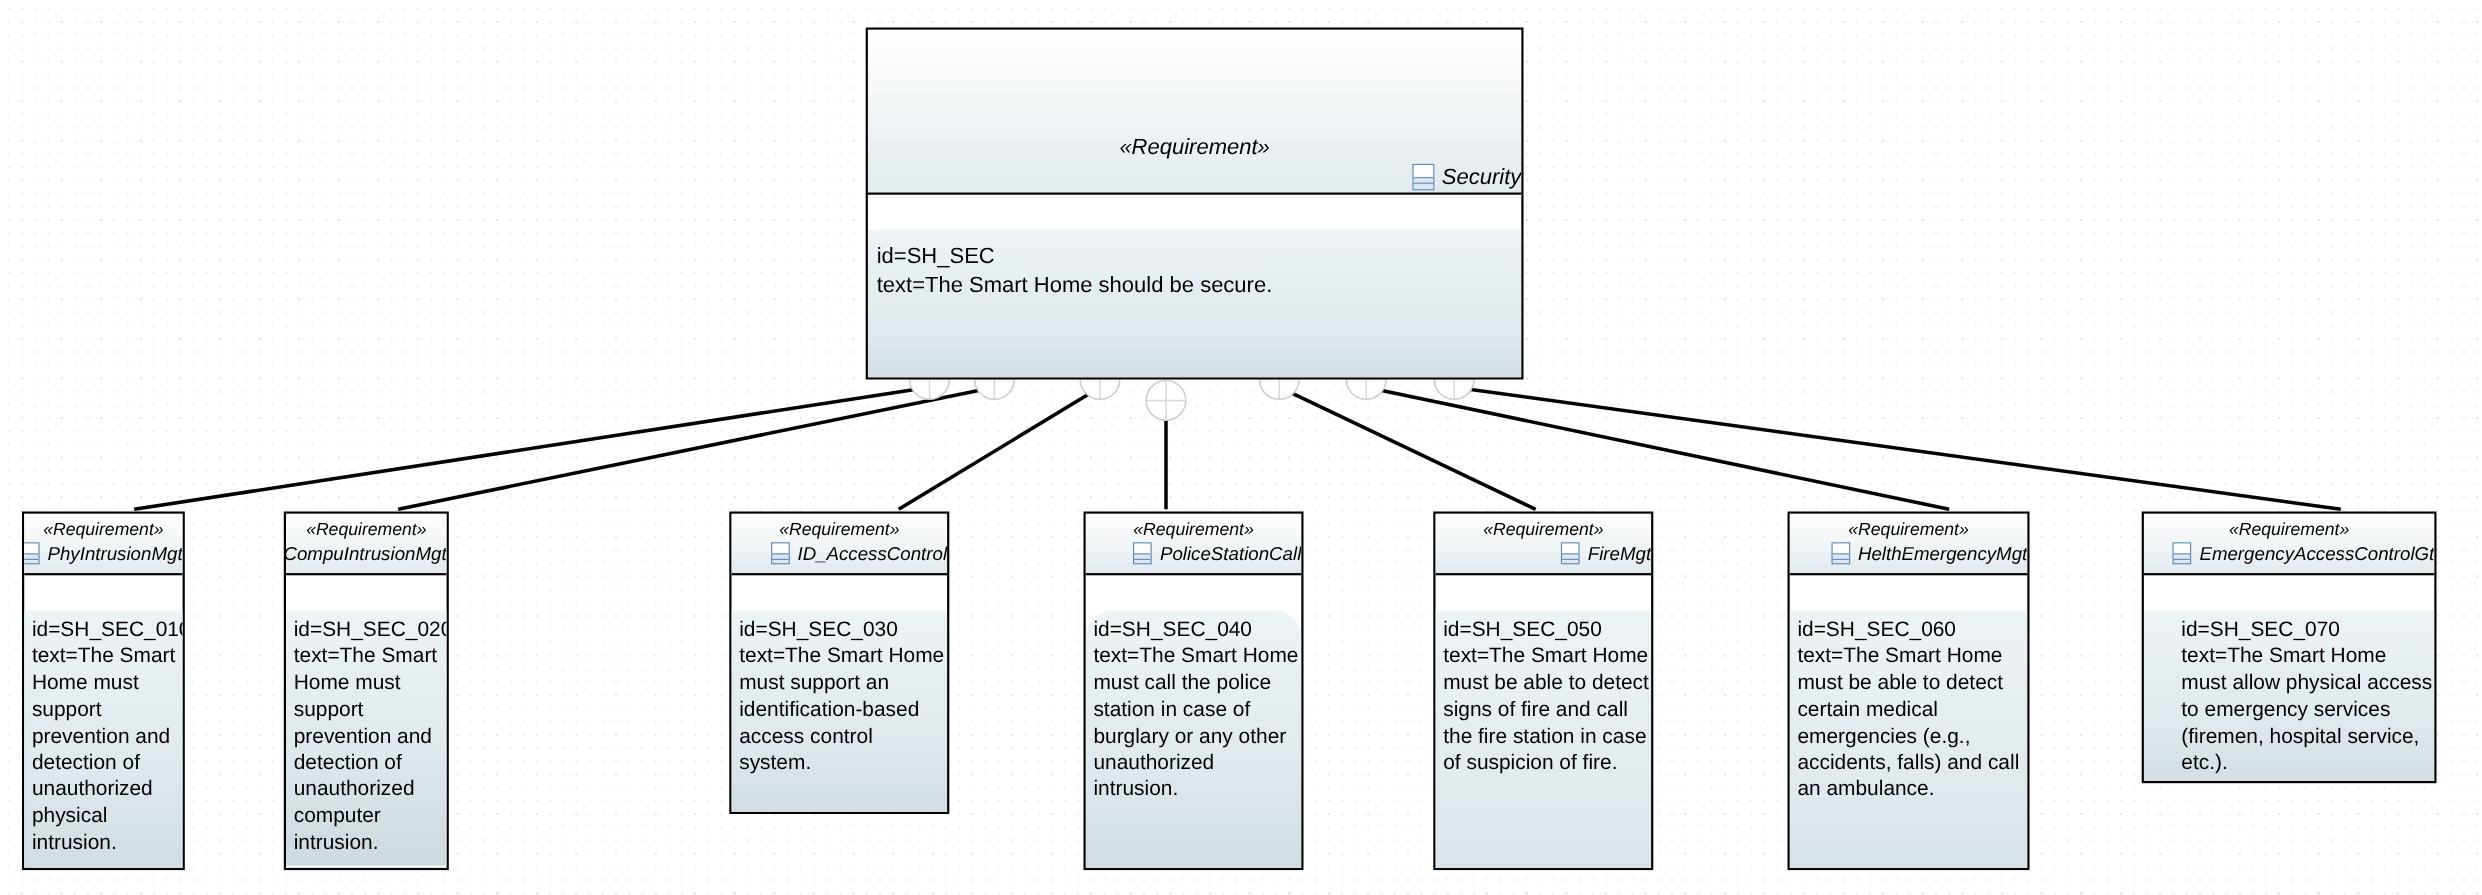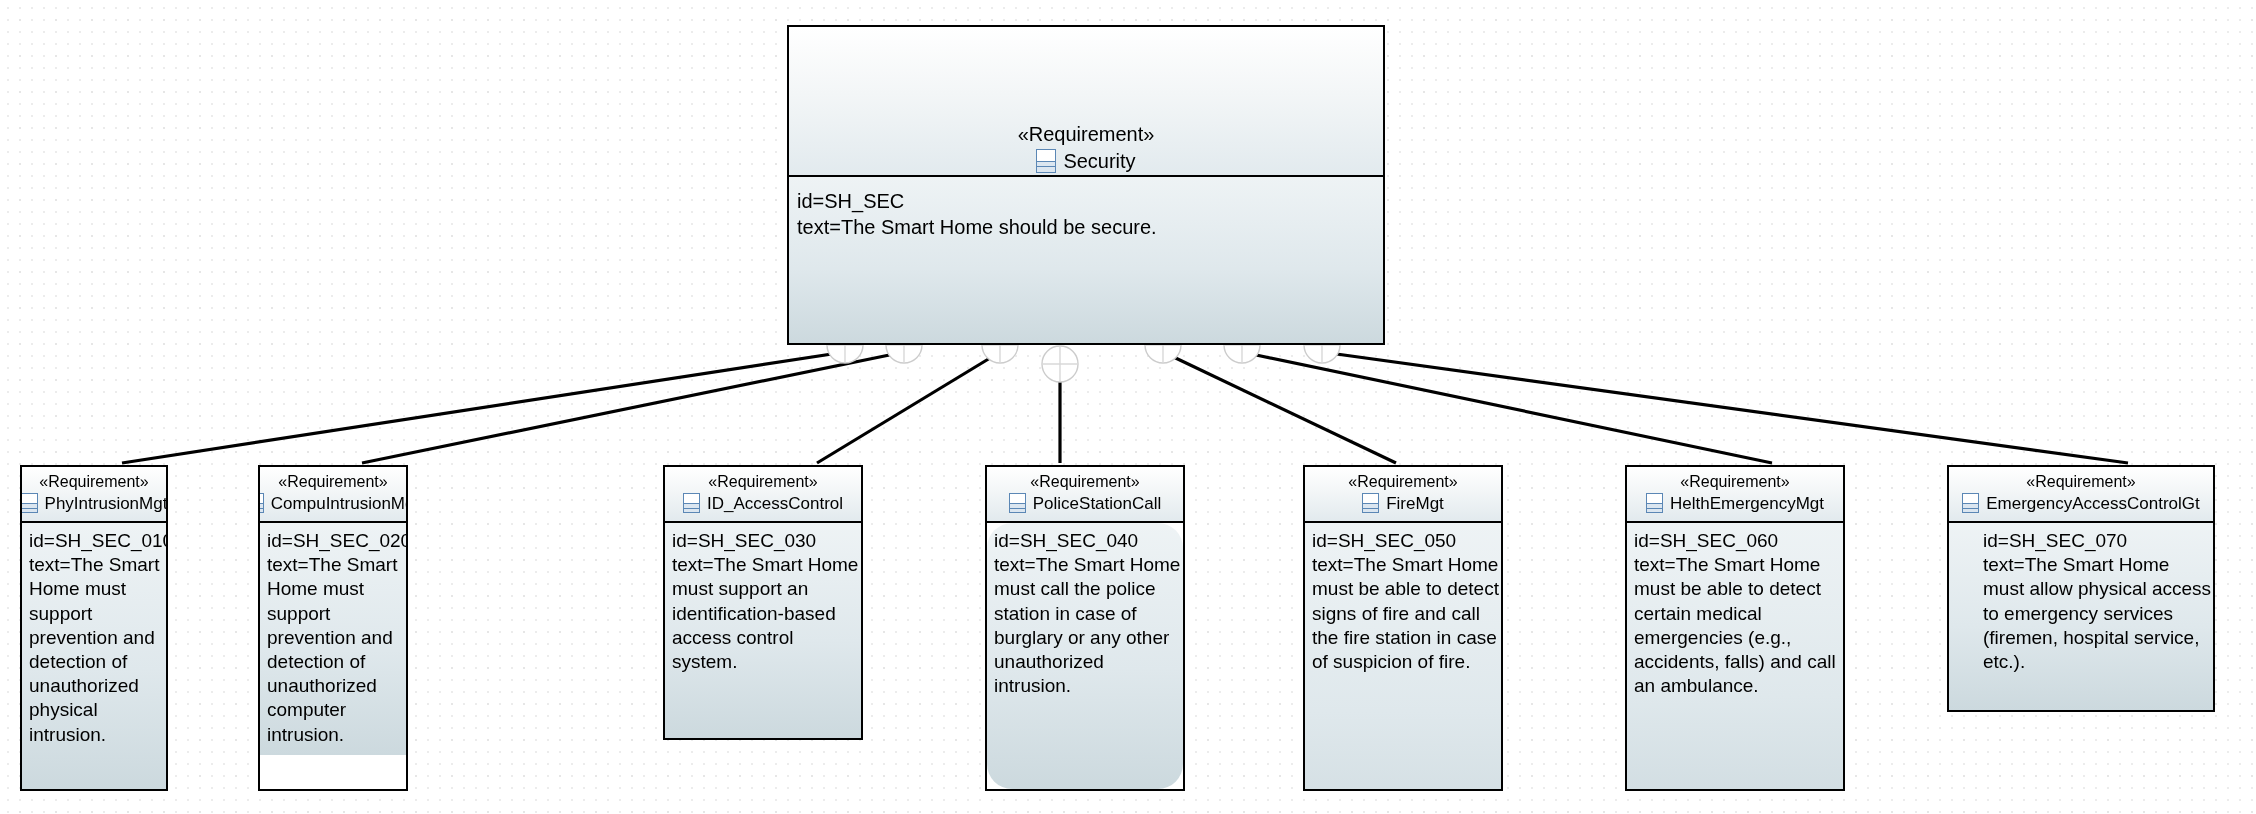--- a/index.html
+++ b/index.html
@@ -28,30 +28,31 @@
     background:#ffffff;
     overflow:hidden;
   }
   .node .head{
     box-sizing:border-box;
     background:linear-gradient(to bottom,#ffffff 0%,#f3f6f7 45%,#e2eaee 100%);
     border-bottom:2.2px solid #000;
     text-align:center;
     overflow:hidden;
     white-space:nowrap;
+    font-style:italic;
   }
   .node .stereo{
     display:block;
     color:#000;
     line-height:1.15;
   }
   .node .namerow{
     display:flex;
     align-items:center;
-    justify-content:center;
+    justify-content:flex-end;
     gap:7px;
     line-height:1.15;
     white-space:nowrap;
   }
   .req-icon{
     flex:0 0 auto;
     display:inline-block;
     box-sizing:border-box;
     border:1.6px solid #5b87b5;
     background:linear-gradient(to bottom,#ffffff 0 52%,#dbe6f0 52% 100%);
@@ -62,20 +63,21 @@
     border-top:1.4px solid #5b87b5;
     display:block;
   }
   .node .body{
     box-sizing:border-box;
     background:linear-gradient(to bottom,#eef3f5 0%,#dfe8ec 55%,#ccd9de 100%);
     color:#000;
     white-space:pre-wrap;
     word-break:normal;
     overflow:hidden;
+    margin-top:32px;
   }
 
   
   #node-root{left:787px;top:25px;width:598px;height:320px;}
   #node-root .head{height:150px;padding-top:96px;}
   #node-root .stereo{font-size:20px;}
   #node-root .namerow{font-size:20px;margin-top:3px;}
   #node-root .req-icon{width:20px;height:24px;}
   #node-root .req-icon i:nth-child(1){top:11px;}
   #node-root .req-icon i:nth-child(2){top:16px;}

